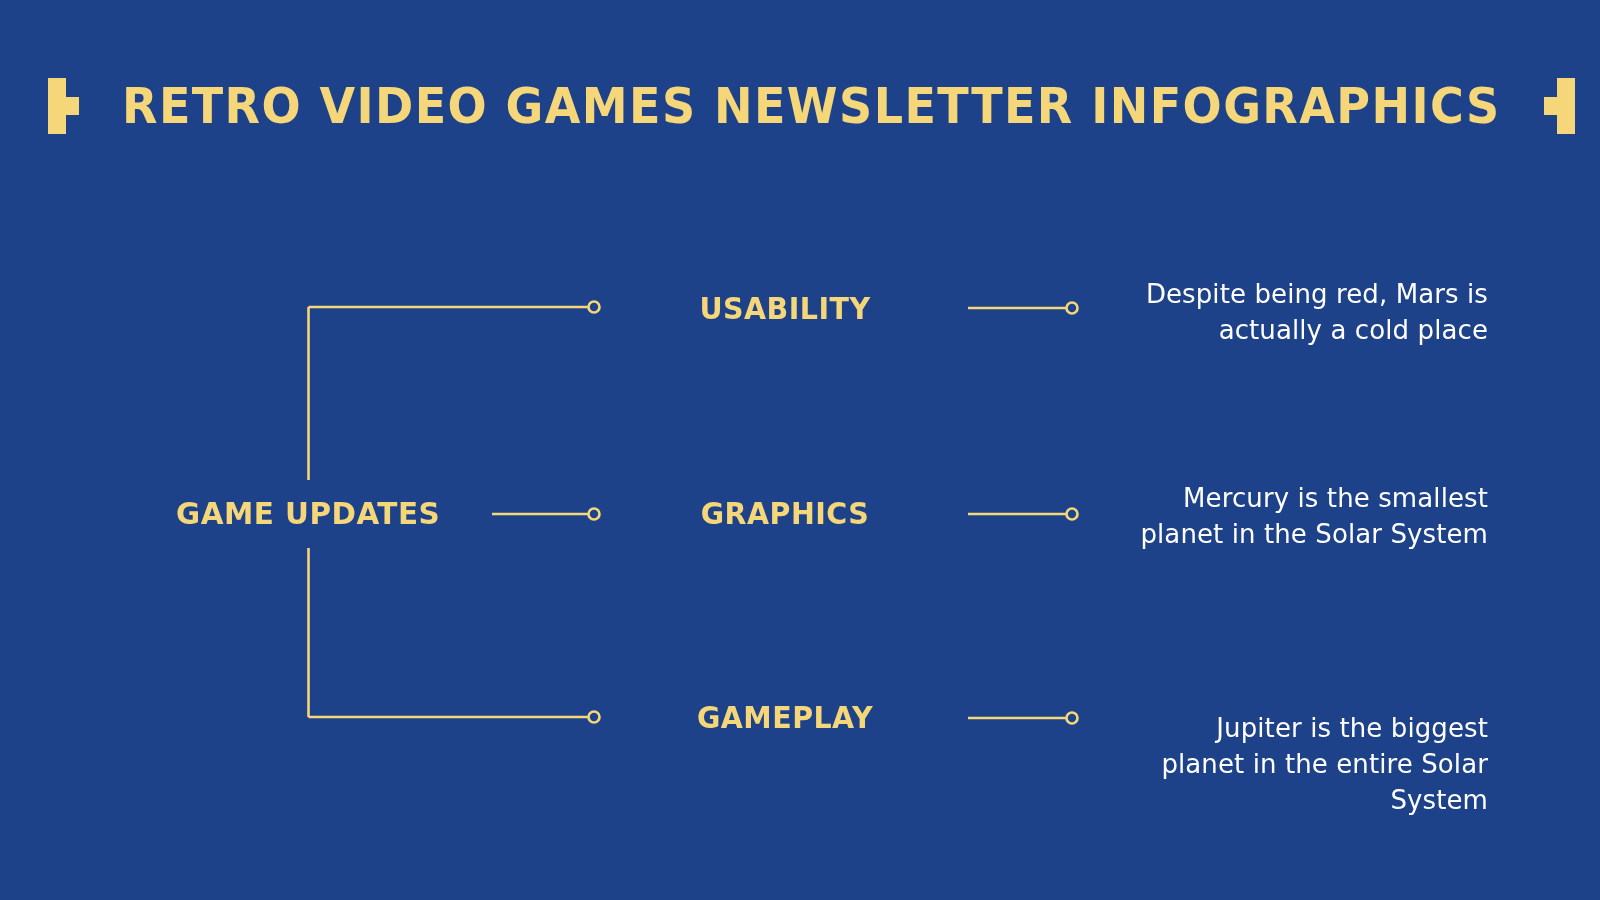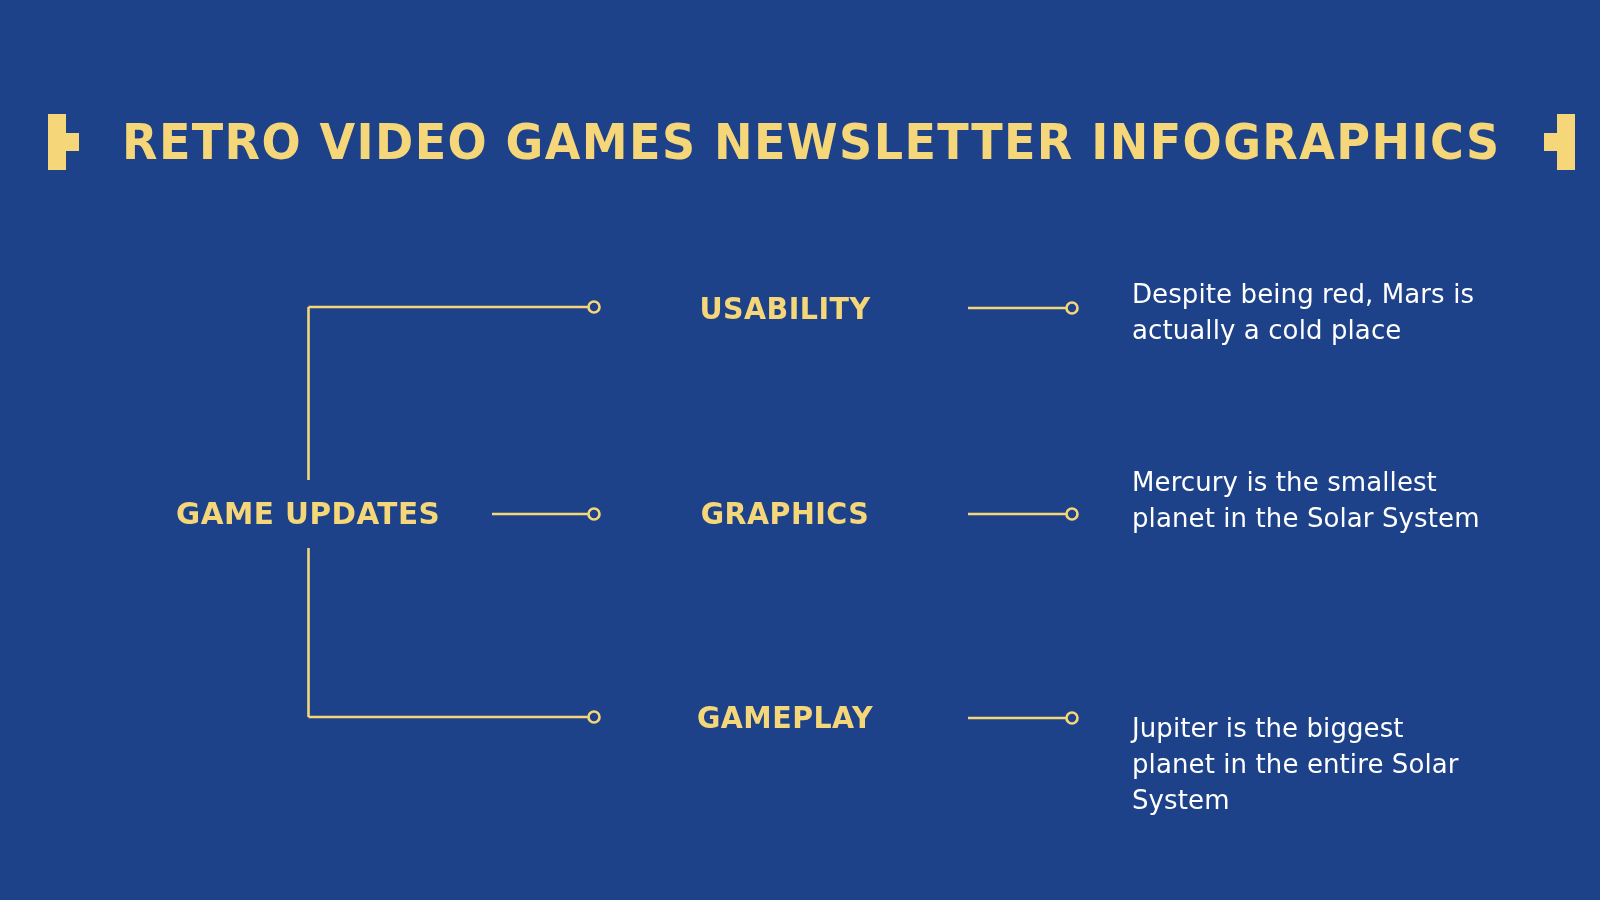--- a/index.html
+++ b/index.html
@@ -21,21 +21,20 @@
     position: absolute;
     left: 0;
     top: 72px;
     width: 1600px;
     height: 68px;
     display: flex;
     align-items: center;
     justify-content: space-between;
     padding: 0 48px;
     box-sizing: border-box;
-    margin-top: 36px;
   }
 
   
   .bracket {
     position: relative;
     width: 30px;
     height: 56px;
     flex: 0 0 auto;
   }
   .bracket .stem {
@@ -113,24 +112,25 @@
   
   .desc {
     position: absolute;
     width: 356px;
     right: 112px;
     color: #ffffff;
     font-family: "DejaVu Sans", sans-serif;
     font-weight: 400;
     font-size: 26px;
     line-height: 1.38;
+    text-align: right;
     letter-spacing: 0.1px;
   }
   .desc-1 { top: 277px; }
-  .desc-2 { top: 465px; }
+  .desc-2 { top: 481px; }
   .desc-3 { top: 711px; }
 </style>
 </head>
 <body>
 
 <div class="title-bar">
 
   <span class="bracket bracket-left">
     <span class="stem"></span>
     <span class="nub"></span>

